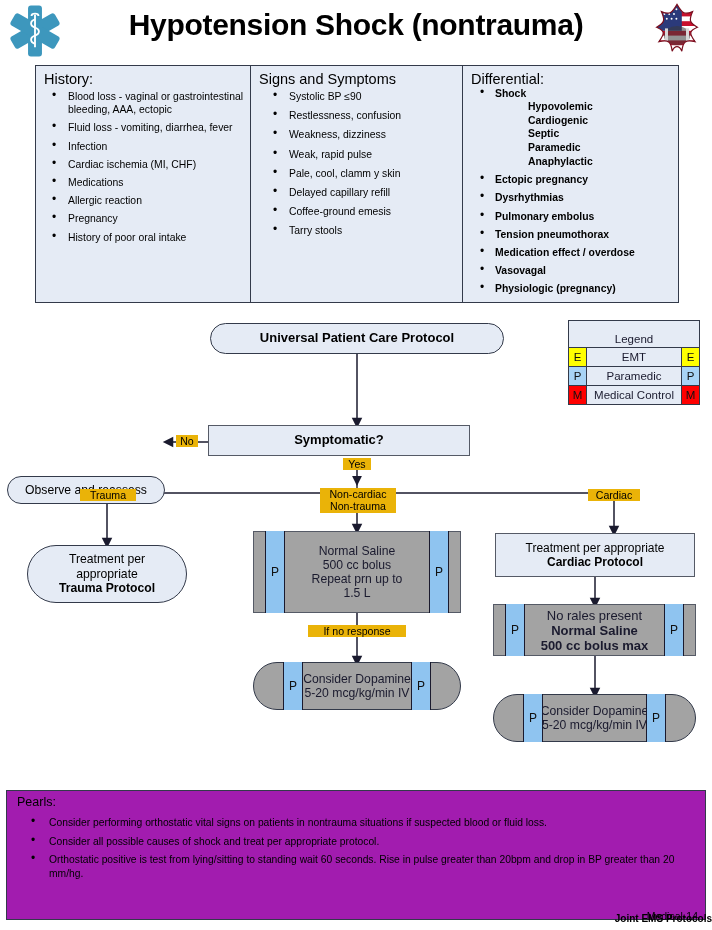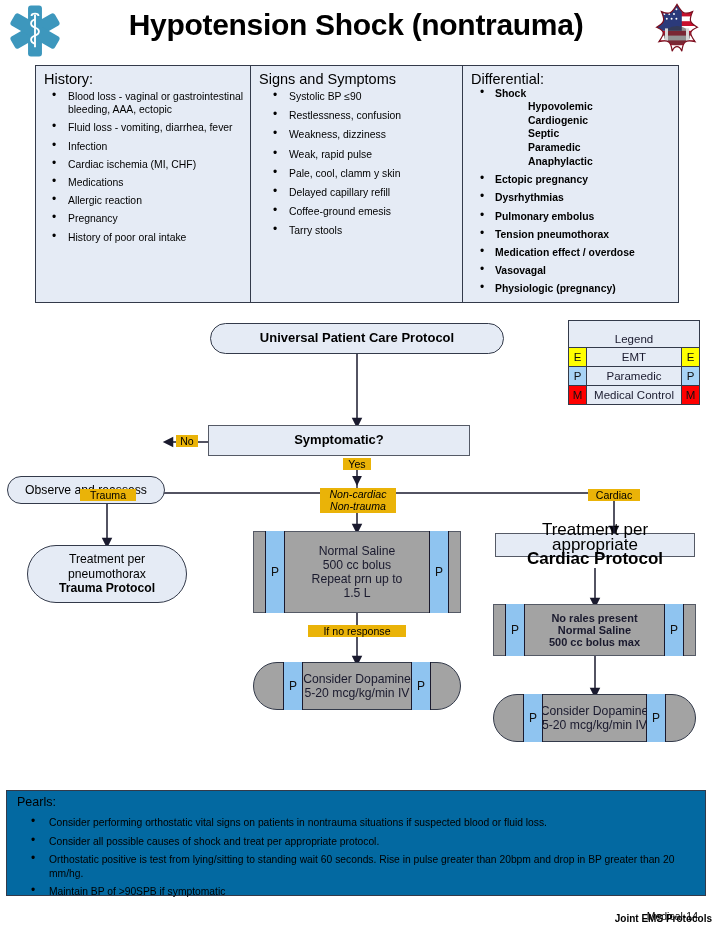--- a/index.html
+++ b/index.html
@@ -140,23 +140,23 @@
   .legend-chip.m { background: #ff0000; color: #111; }
   .legend-label {
     flex: 1; text-align: center; padding: 2px 0;
     border-left: 1.2px solid #333a4a; border-right: 1.2px solid #333a4a;
     line-height: 14px;
   }
 
   
   .pearls {
     position: absolute; left: 6px; top: 790px;
-    width: 700px; height: 106px;
+    width: 700px; height: 130px;
     border: 1.4px solid #333a4a;
-    background: #0369a1;
+    background: #a21caf;
     padding: 4px 8px;
   }
   .pearls-head { font-size: 12.5px; color: #000; margin: 0 0 7px 2px; }
   ul.pearls-list { list-style: none; margin: 0; padding: 0; }
   ul.pearls-list > li {
     position: relative; padding-left: 34px;
     font-size: 10.3px; line-height: 13.6px; margin-bottom: 5px; color: #000;
   }
   ul.pearls-list > li::before {
     content: "\2022"; position: absolute; left: 16px; top: -1px; font-size: 12px;
@@ -352,31 +352,31 @@
     <div class="inner">Symptomatic?</div>
   </div>
 
   <div class="node pill" style="left:7px; top:125px; width:158px; height:28px; font-size:12.2px;margin-top:48px;">
     <div class="inner">Observe and reassess</div>
   </div>
 
   <div class="edge-label" style="left:176px; top:132px; width:22px;">No</div>
   <div class="edge-label" style="left:343px; top:155px; width:28px;">Yes</div>
   <div class="edge-label" style="left:80px; top:186px; width:56px;">Trauma</div>
-  <div class="edge-label" style="left:320px; top:185px; width:76px;font-style:italic;">
+  <div class="edge-label" style="left:320px; top:185px; width:76px;">
     <span>Non-cardiac</span><br>
     <span>Non-trauma</span>
   </div>
   <div class="edge-label" style="left:588px; top:186px; width:52px;">Cardiac</div>
   <div class="edge-label" style="left:308px; top:322px; width:98px;">If no response</div>
 
   <div class="node pill" style="left:27px; top:242px; width:160px; height:58px; font-size:12.2px;">
     <div class="inner">
       <span>Treatment per</span><br>
-      <span>pneumothorax</span><br>
+      <span>appropriate</span><br>
       <b>Trauma Protocol</b>
     </div>
   </div>
 
   <div class="pnode rectstyle" style="left:253px; top:228px; width:208px; height:82px;">
     <div class="body">
       <div class="inner" style="font-size:12.2px;">
         <span>Normal Saline</span><br>
         <span>500 cc bolus</span><br>
         <span>Repeat prn up to</span><br>
@@ -391,30 +391,30 @@
     <div class="body">
       <div class="inner" style="font-size:12.2px;">
         <span>Consider Dopamine</span><br>
         <span>5-20 mcg/kg/min IV</span>
       </div>
     </div>
     <div class="pbadge left">P</div>
     <div class="pbadge right">P</div>
   </div>
 
-  <div class="node rect" style="left:495px; top:230px; width:200px; height:24px; font-size:17px;">
+  <div class="node rect" style="left:495px; top:230px; width:200px; height:44px; font-size:12px;">
     <div class="inner">
       <span>Treatment per appropriate</span><br>
       <b>Cardiac Protocol</b>
     </div>
   </div>
 
   <div class="pnode rectstyle" style="left:493px; top:301px; width:203px; height:52px;">
     <div class="body">
-      <div class="inner" style="font-size:11px;font-weight:bold;">
+      <div class="inner" style="font-size:13px;">
         <span>No rales present</span><br>
         <b>Normal Saline</b><br>
         <b>500 cc bolus max</b>
       </div>
     </div>
     <div class="pbadge left">P</div>
     <div class="pbadge right">P</div>
   </div>
 
   <div class="pnode pillstyle" style="left:493px; top:391px; width:203px; height:48px;">
@@ -428,18 +428,17 @@
     <div class="pbadge right">P</div>
   </div>
 </div>
 
 <div class="pearls">
   <div class="pearls-head">Pearls:</div>
   <ul class="pearls-list">
     <li>Consider performing orthostatic vital signs on patients in nontrauma situations if suspected blood or fluid loss.</li>
     <li>Consider all possible causes of shock and treat per appropriate protocol.</li>
     <li>Orthostatic positive is test from lying/sitting to standing wait 60 seconds. Rise in pulse greater than 20bpm and drop in BP greater than 20 mm/hg.</li>
-    <li>Maintain BP of &gt;90SPB if symptomatic</li>
   </ul>
 </div>
 
 <div class="footer-center">Joint EMS Protocols</div>
 <div class="footer-right">Medical-14</div>
 
 </body></html>

